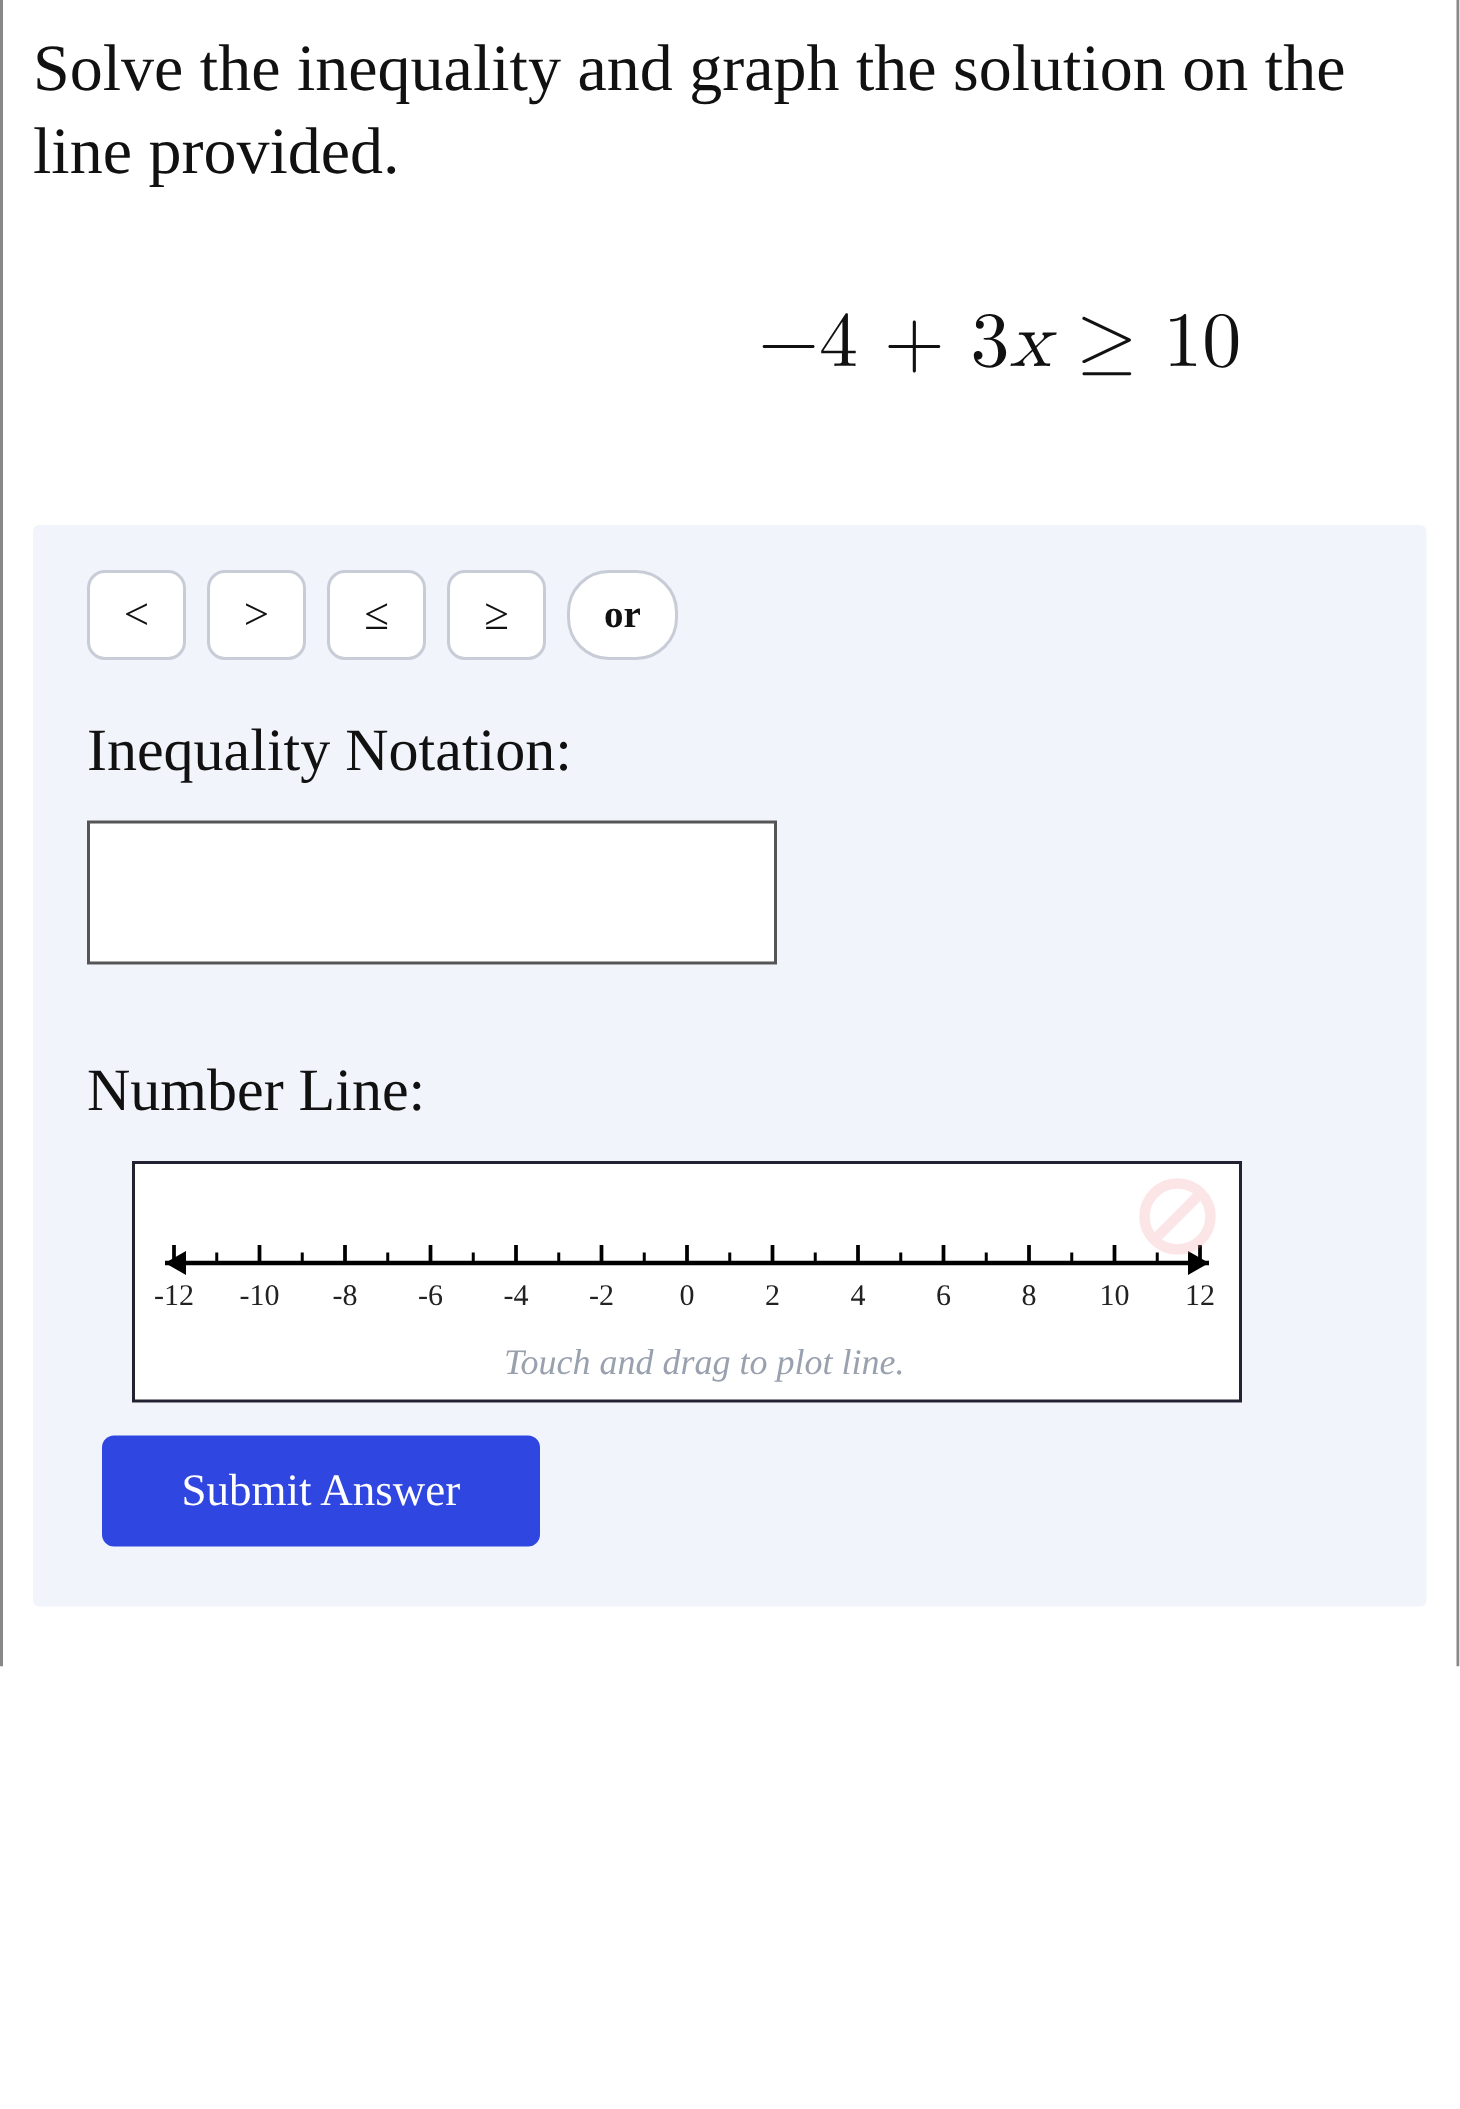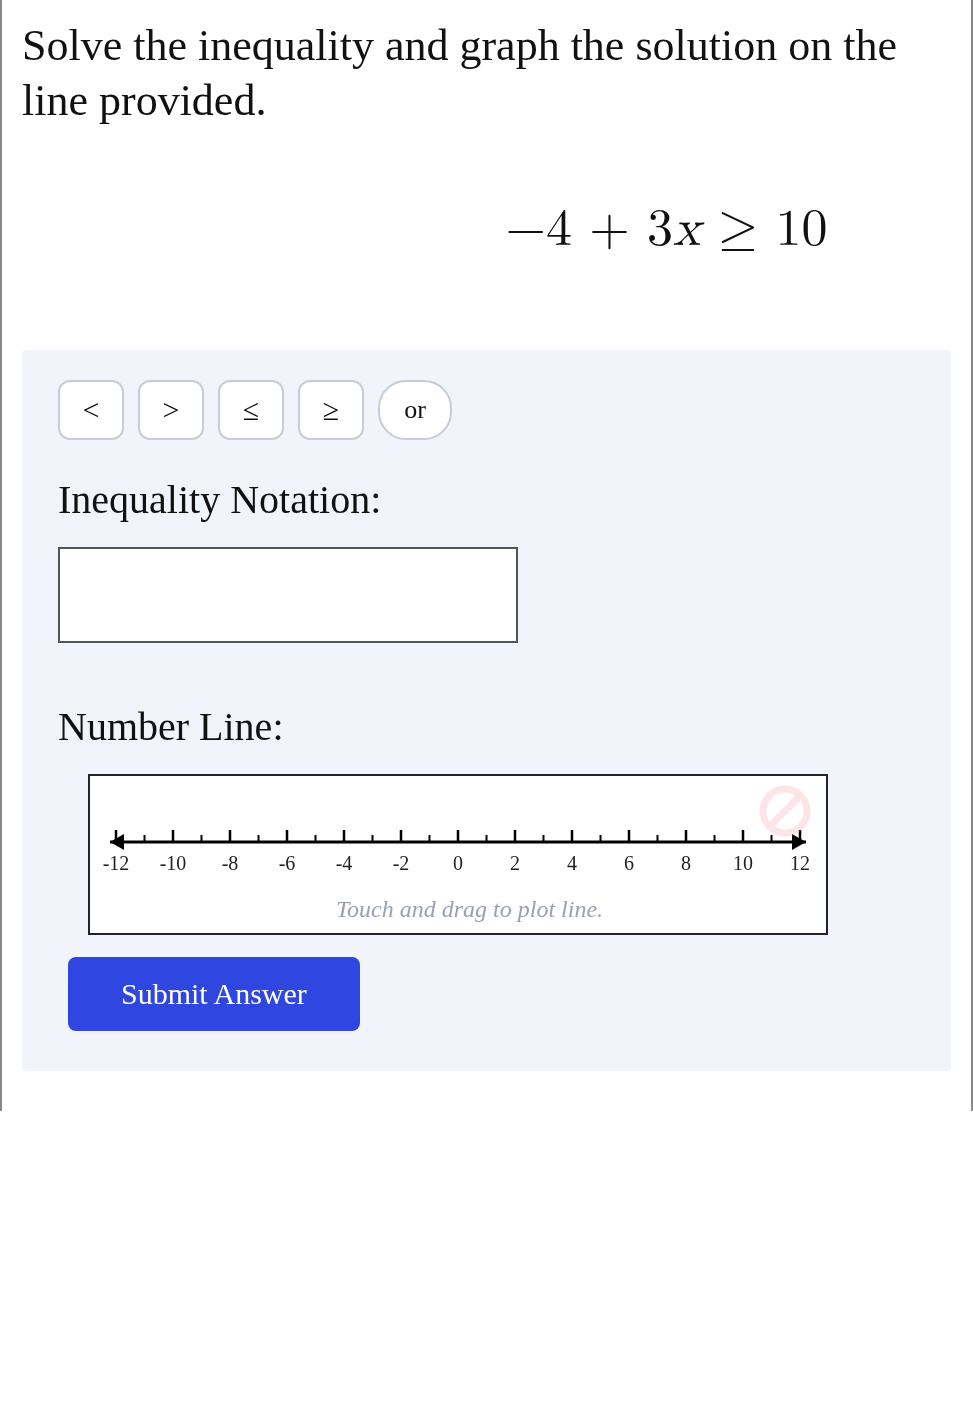--- a/index.html
+++ b/index.html
@@ -68,21 +68,21 @@
     border: 2px solid #c7ccd6;
     border-radius: 12px;
     background: #fff;
     display: flex; align-items: center; justify-content: center;
     font-size: 30px;
     font-family: 'Times New Roman', serif;
     cursor: pointer;
   }
   .sym-btn.or-btn {
     width: 74px;
-    font-weight: normal;
+    font-weight: bold;
     font-size: 26px;
     border-radius: 28px;
   }
   .section-label {
     font-size: 40px;
     margin-bottom: 24px;
   }
   .ineq-input {
     width: 460px;
     height: 96px;

